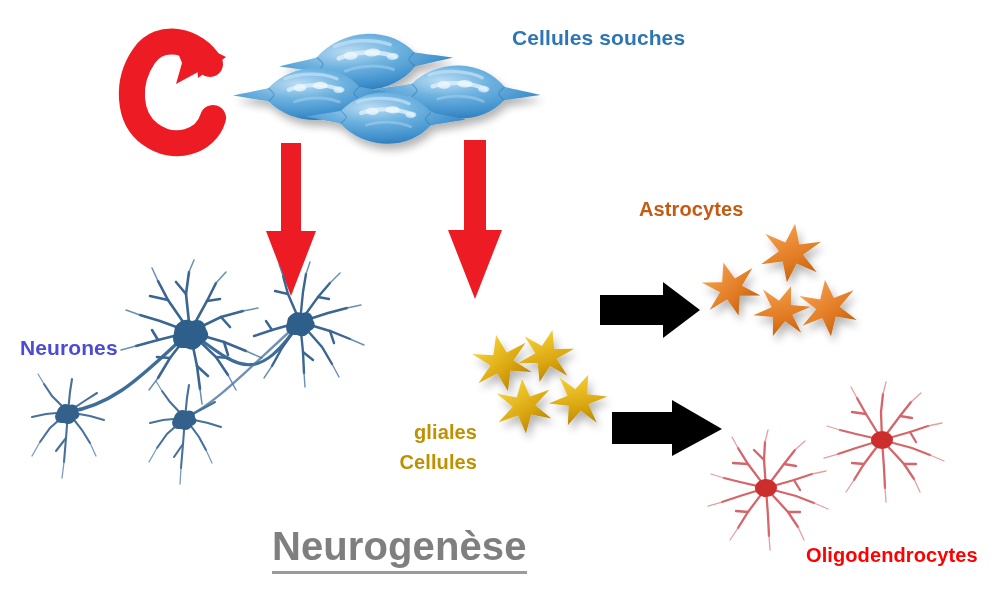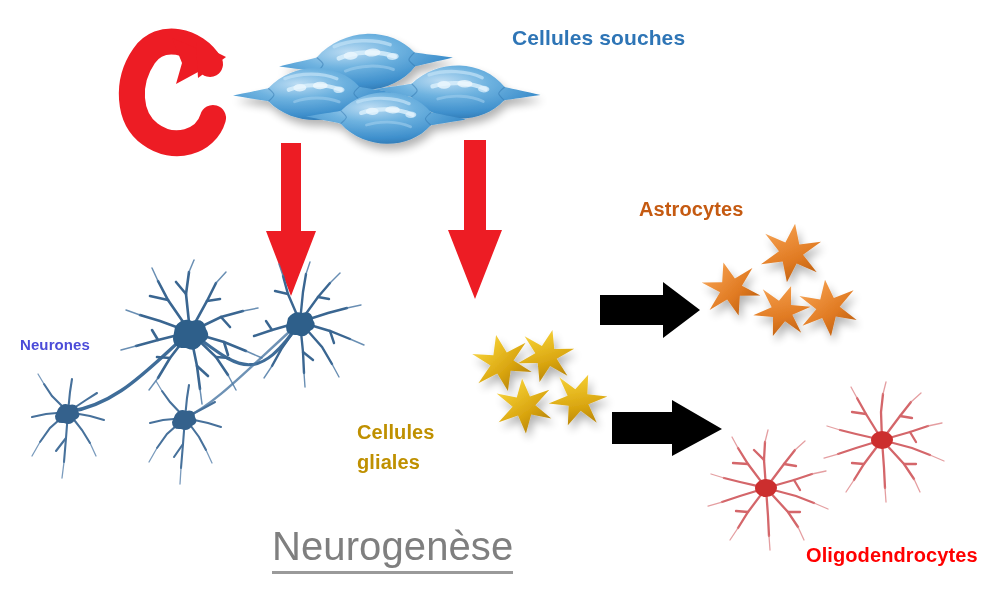--- a/index.html
+++ b/index.html
@@ -13,29 +13,30 @@
     height: 614px;
     background: #ffffff;
     overflow: hidden;
     font-family: "Liberation Sans", sans-serif;
   }
   .lbl {
     position: absolute;
     white-space: nowrap;
     font-weight: 600;
     letter-spacing: .1px;
+    text-align: right;
   }
   #label-cellules-souches {
     left: 512px; top: 26px;
     font-size: 21px;
     color: #2E75B6;
   }
   #label-neurones {
     left: 20px; top: 336px;
-    font-size: 15px;
+    font-size: 21px;
     color: #4B4BD8;
   }
   #label-astrocytes {
     left: 623px; top: 198px;
     font-size: 20px;
     color: #C55A11;
     margin-left: 16px;
   }
   #label-cellules-gliales {
     left: 357px; top: 417px;
@@ -46,21 +47,21 @@
     width: 120px;
   }
   #label-oligodendrocytes {
     left: 806px; top: 544px;
     font-size: 20px;
     color: #FF0000;
   }
   #title-neurogenese {
     left: 272px; top: 524px;
     font-size: 40px;
-    font-weight: 400;
+    font-weight: 700;
     color: #7F7F7F;
     border-bottom: 3px solid #9a9a9a;
     padding-bottom: 2px;
   }
   .svgLayer {
     position: absolute;
     left: 0; top: 0;
     width: 1000px; height: 614px;
     pointer-events: none;
   }
@@ -367,21 +368,21 @@
     </g>
   </svg>
 
   <div class="lbl" id="label-cellules-souches">Cellules souches</div>
 
   <div class="lbl" id="label-neurones">Neurones</div>
 
   <div class="lbl" id="label-astrocytes">Astrocytes</div>
 
   <div class="lbl" id="label-cellules-gliales">
+    <div>gliales</div>
     <div>Cellules</div>
-    <div>gliales</div>
   </div>
 
   <div class="lbl" id="label-oligodendrocytes">Oligodendrocytes</div>
 
   <div class="lbl" id="title-neurogenese">Neurogenèse</div>
 
 </div>
 
 </body></html>

